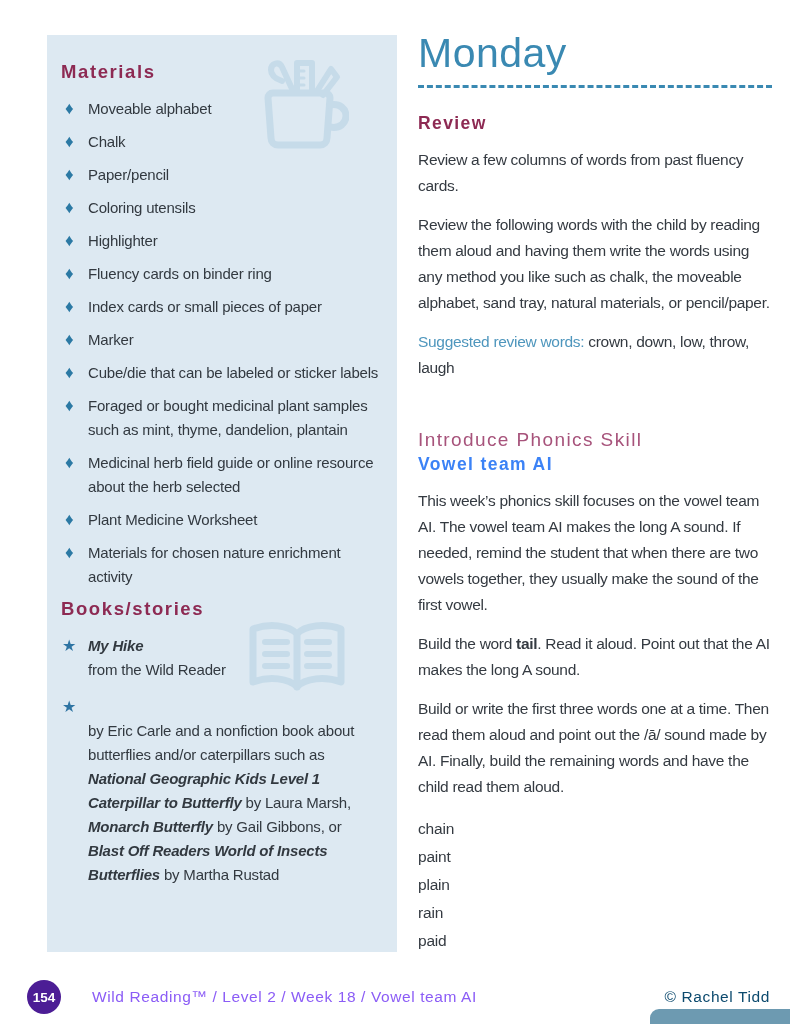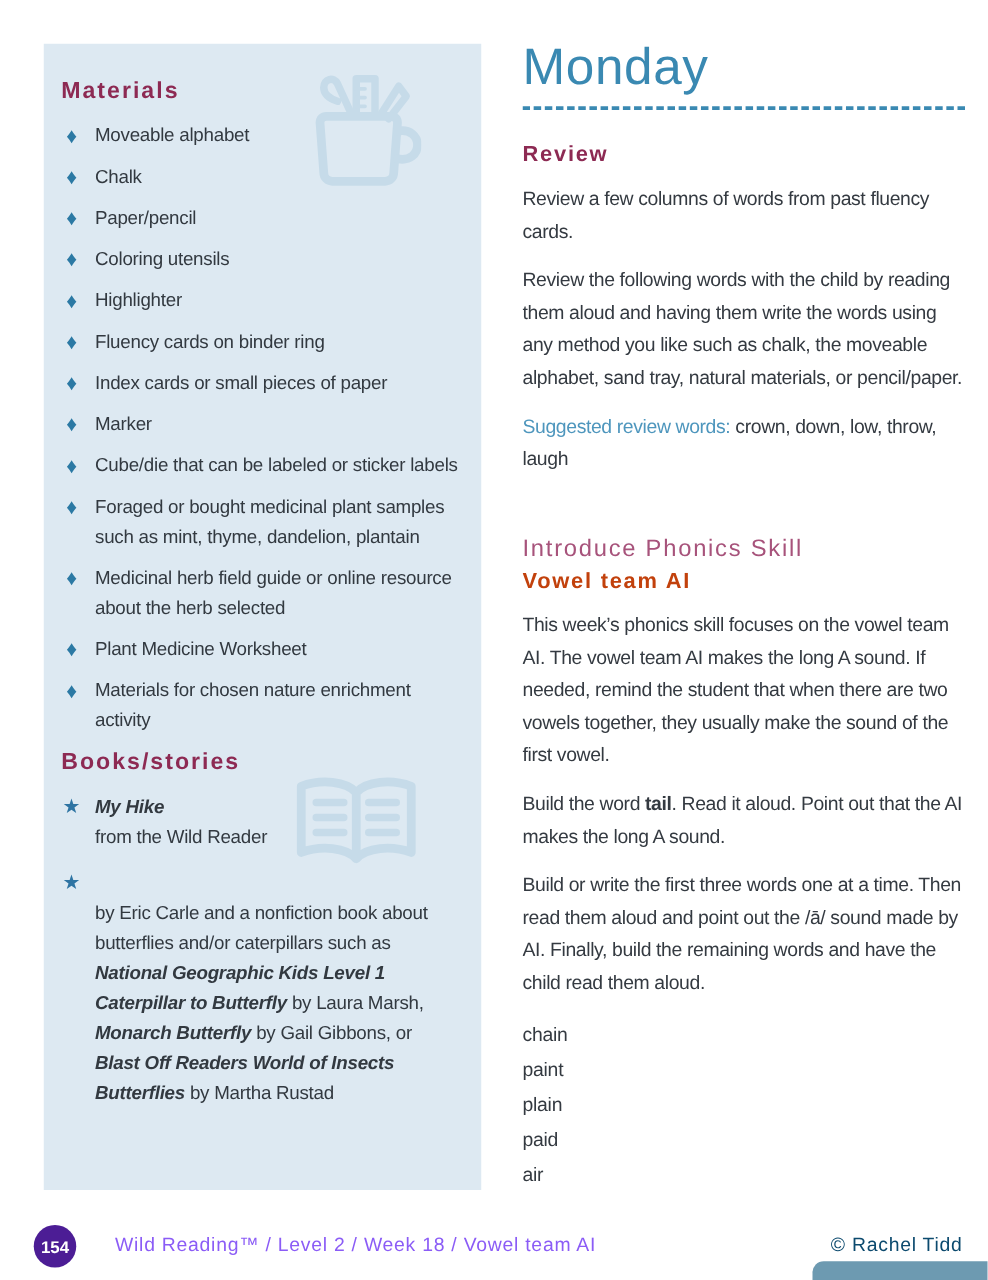--- a/index.html
+++ b/index.html
@@ -7,21 +7,21 @@
   body {
     position:relative;
     background:#ffffff;
     font-family:"Liberation Sans", sans-serif;
     color:#343a41;
     overflow:hidden;
   }
 
   
   .sidebar {
-    position:absolute; left:35px; top:35px;
+    position:absolute; left:47px; top:35px;
     width:350px; height:917px;
     background:#dde9f2;
     padding:26px 18px 20px 14px;
   }
   .side-head {
     color:#8d2a53; font-weight:bold; font-size:18.5px;
     letter-spacing:1.6px; margin:0 0 14px 0;
   }
   .side-list { list-style:none; }
   .side-item {
@@ -64,21 +64,21 @@
   .main p {
     font-size:15.5px; line-height:26px; letter-spacing:-0.3px;
     margin-top:13px; color:#343a41;
   }
   .sugg-label { color:#4e96bd; }
   .kicker {
     color:#a7537b; font-size:19px; letter-spacing:1.4px;
     margin-top:48px; font-weight:normal;
   }
   .phon-title {
-    color:#c2410c; font-weight:bold; font-size:17.5px;
+    color:#3b82f6; font-weight:bold; font-size:17.5px;
     letter-spacing:1.4px; margin-top:3px;
   }
   .word-list { margin-top:16px; }
   .word {
     font-size:15.5px; line-height:25px; letter-spacing:-0.2px;
     margin-bottom:3px; color:#343a41;
   }
 
   
   .footer { position:absolute; left:0; top:978px; width:790px; height:40px; }
@@ -220,20 +220,21 @@
   <p>This week’s phonics skill focuses on the vowel team AI. The vowel team AI makes the long A sound. If needed, remind the student that when there are two vowels together, they usually make the sound of the first vowel.</p>
 
   <p><span>Build the word </span><b>tail</b><span>. Read it aloud. Point out that the AI makes the long A sound.</span></p>
 
   <p>Build or write the first three words one at a time. Then read them aloud and point out the /ā/ sound made by AI. Finally, build the remaining words and have the child read them aloud.</p>
 
   <div class="word-list">
     <div class="word">chain</div>
     <div class="word">paint</div>
     <div class="word">plain</div>
+    <div class="word">rain</div>
     <div class="word">paid</div>
     <div class="word">air</div>
 
   </div>
 
 </main>
 
 <footer class="footer">
   <div class="page-badge">154</div>
   <div class="crumb">Wild Reading™ / Level 2 / Week 18 / Vowel team AI</div>

